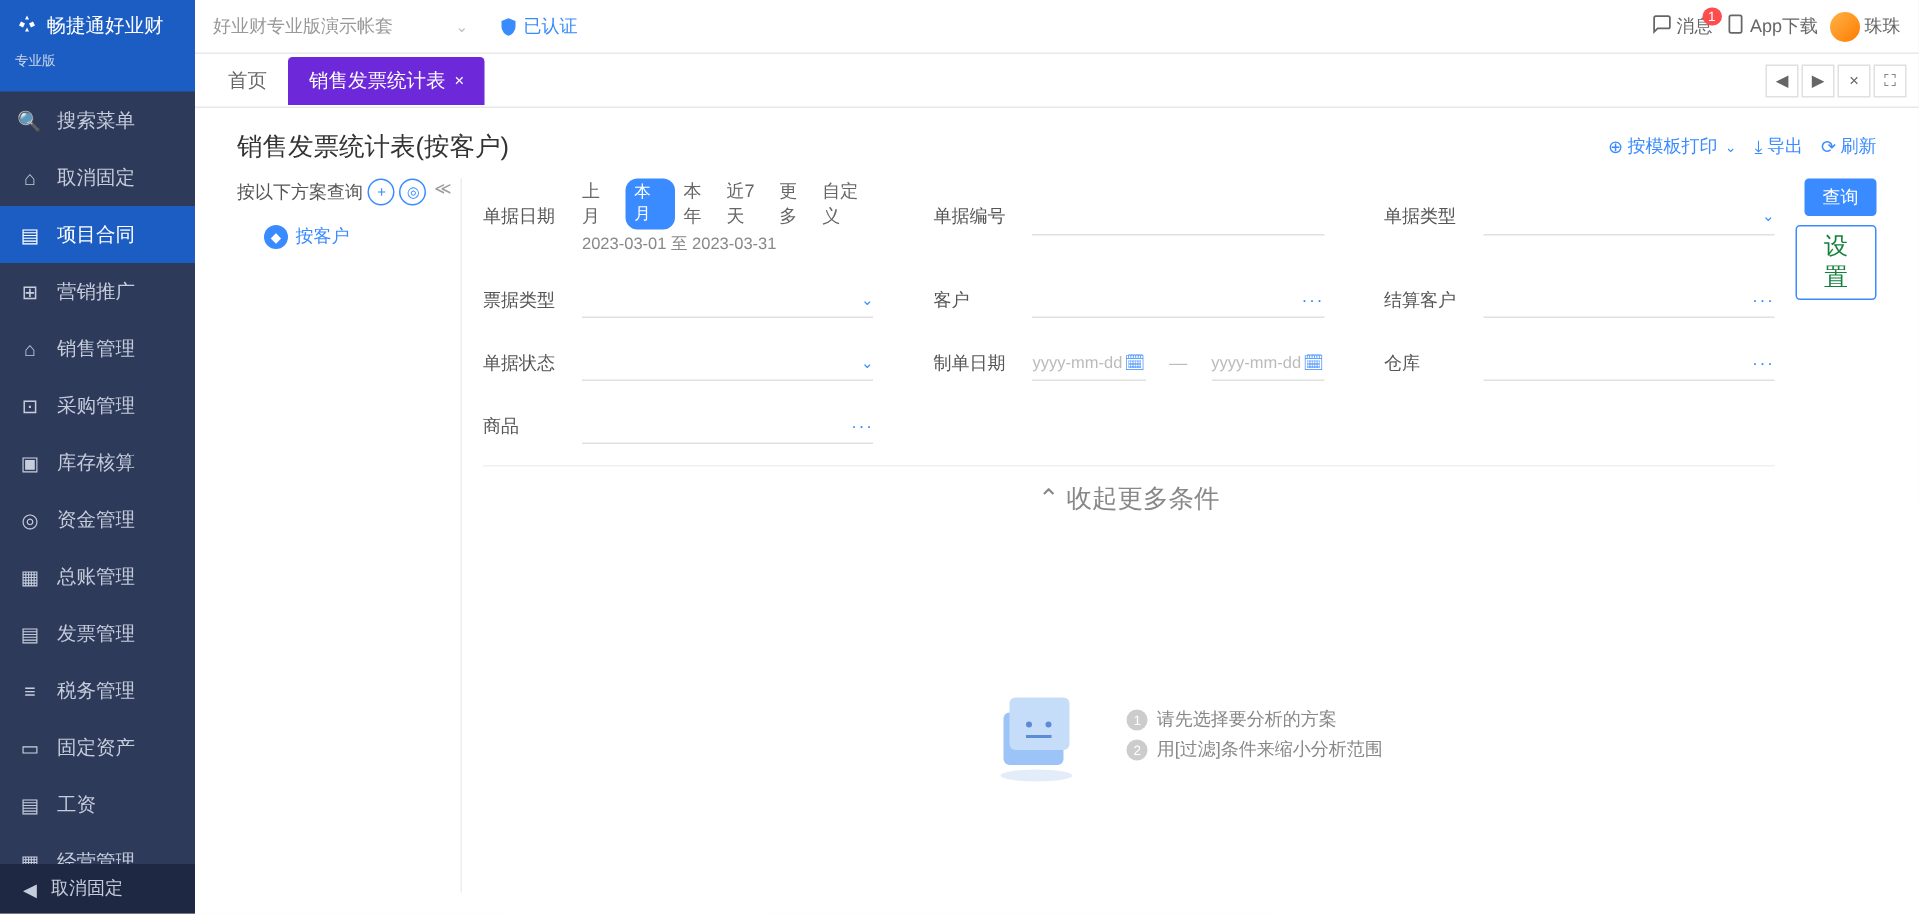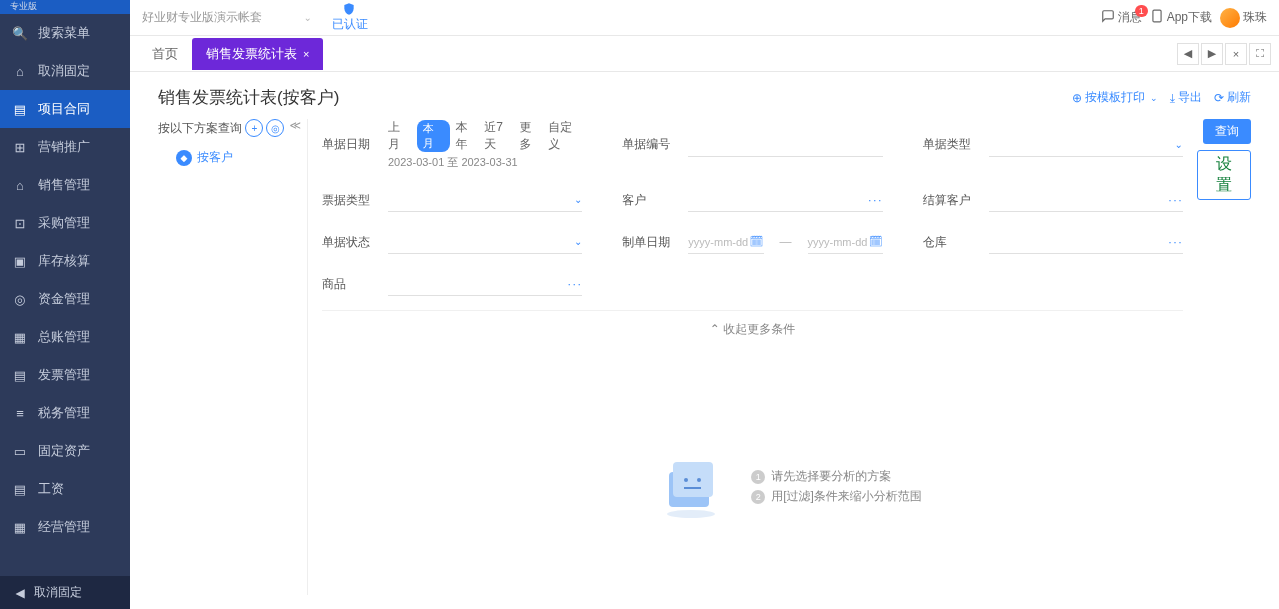--- a/index.html
+++ b/index.html
@@ -1,34 +1,34 @@
 <!DOCTYPE html>
 <html><head>
   <meta charset="utf-8">
   <style>
     * { margin: 0; padding: 0; box-sizing: border-box; font-family: "Microsoft YaHei", -apple-system, sans-serif; }
     body { background: #f5f5f5; width: 1279px; height: 609px; overflow: hidden; }
     .container { display: flex; height: 100%; }
     .sidebar { width: 130px; background: #2d3a5a; color: #fff; display: flex; flex-direction: column; }
     .logo { display: flex; align-items: center; padding: 8px 10px; background: #1b5dc3; font-size: 13px; }
     .logo-icon { width: 16px; height: 16px; margin-right: 5px; display: inline-flex; align-items: center; justify-content: center; }
-    .logo-sub { font-size: 9px; color: #cfd8e8; padding: 0 10px 1px; background: #1b5dc3; }
+    .logo-sub { font-size: 9px; color: #cfd8e8; padding: 0 10px 14px; background: #1b5dc3; }
     .nav-item { display: flex; align-items: center; padding: 10px 12px; font-size: 13px; cursor: pointer; color: #c5ccdb; }
     .nav-item.active { background: #1b5dc3; color: #fff; }
     .nav-icon { width: 16px; height: 16px; margin-right: 10px; display: inline-flex; align-items: center; justify-content: center; }
     .nav-list { flex: 1; overflow-y: auto; }
     .nav-list::-webkit-scrollbar { width: 6px; }
     .nav-list::-webkit-scrollbar-thumb { background: #4a5878; border-radius: 3px; }
     .pin-footer { display: flex; align-items: center; padding: 8px 12px; font-size: 12px; background: #1e2842; cursor: pointer; color: #c5ccdb; }
     .pin-footer .nav-icon { margin-right: 6px; }
     .main { flex: 1; display: flex; flex-direction: column; background: #fff; }
     .topbar { display: flex; align-items: center; height: 36px; border-bottom: 1px solid #e8e8e8; padding: 0 12px; }
     .account-select { font-size: 12px; color: #999; flex: 0 0 170px; display: flex; align-items: center; cursor: pointer; }
     .chevron { margin-left: auto; color: #bbb; font-size: 10px; }
-    .verified { font-size: 12px; color: #3a8bff; display: flex; align-items: center; margin-left: 20px; flex-direction: column; }
+    .verified { font-size: 12px; color: #3a8bff; display: flex; align-items: center; margin-left: 20px; }
     .verified-icon { width: 14px; height: 14px; margin-right: 3px; }
     .topbar-right { margin-left: auto; display: flex; align-items: center; gap: 8px; font-size: 12px; color: #666; }
     .top-item { display: flex; align-items: center; gap: 3px; cursor: pointer; position: relative; }
     .badge { position: absolute; top: -4px; right: -6px; background: #ff4d4f; color: #fff; font-size: 9px; border-radius: 8px; padding: 0 4px; line-height: 12px; }
     .avatar { width: 20px; height: 20px; border-radius: 50%; background: linear-gradient(135deg,#ffb347,#ff7b00); }
     .tabbar { display: flex; align-items: center; height: 36px; border-bottom: 1px solid #e8e8e8; padding: 0 8px; }
     .tab { padding: 7px 14px; font-size: 13px; color: #666; cursor: pointer; border-radius: 3px 3px 0 0; display: flex; align-items: center; }
     .tab.active { background: #6d28d9; color: #fff; }
     .tab-close { margin-left: 6px; font-size: 11px; }
     .tab-ctrl { margin-left: auto; display: flex; gap: 2px; }
@@ -46,42 +46,50 @@
     .collapse-btn { color: #999; cursor: pointer; font-size: 11px; margin-left: 2px; }
     .scheme-item { display: flex; align-items: center; font-size: 12px; color: #3a8bff; padding: 4px 0 4px 18px; cursor: pointer; }
     .scheme-dot { width: 16px; height: 16px; border-radius: 50%; background: #3a8bff; color: #fff; font-size: 9px; display: flex; align-items: center; justify-content: center; margin-right: 5px; }
     .form-area { flex: 1; display: flex; flex-direction: column; }
     .form-grid { display: grid; grid-template-columns: repeat(3, 1fr); gap: 18px 40px; }
     .form-row { display: flex; align-items: center; font-size: 12px; }
     .form-label { width: 56px; text-align: left; color: #555; margin-right: 10px; flex-shrink: 0; }
     .form-control { flex: 1; border-bottom: 1px solid #e0e0e0; height: 24px; display: flex; align-items: center; color: #999; position: relative; }
     .form-control .arrow { margin-left: auto; color: #3a8bff; font-size: 10px; }
     .form-control .dots { margin-left: auto; color: #3a8bff; font-size: 12px; letter-spacing: 1px; }
-    .date-range-top { display: flex; gap: 6px; font-size: 12px; color: #666; align-items: center; }
+    .date-range-top { display: flex; gap: 6px; font-size: 12px; color: #666; }
     .date-opt { cursor: pointer; }
     .date-opt.active { background: #3a8bff; color: #fff; padding: 1px 6px; border-radius: 8px; font-size: 11px; }
     .date-sub { font-size: 11px; color: #888; margin-top: 2px; }
     .date-pair { flex: 1; display: flex; align-items: center; gap: 16px; }
     .date-input { flex: 1; border-bottom: 1px solid #e0e0e0; height: 24px; display: flex; align-items: center; color: #bbb; font-size: 11px; }
     .date-input .cal { margin-left: auto; color: #3a8bff; font-size: 11px; }
-    .collapse-bar { text-align: center; font-size: 12px; color: #888; padding: 10px 0; cursor: pointer; border-top: 1px solid #f0f0f0; margin-top: 14px; }
+    .collapse-bar { text-align: center; font-size: 17px; color: #888; padding: 10px 0; cursor: pointer; border-top: 1px solid #f0f0f0; margin-top: 14px; }
     .action-col { width: 54px; display: flex; flex-direction: column; gap: 6px; align-items: flex-end; }
     .btn-primary { background: #3a8bff; color: #fff; border: none; padding: 4px 12px; font-size: 12px; border-radius: 3px; cursor: pointer; }
     .btn-outline { background: #fff; color: #15803d; border: 1px solid #3a8bff; padding: 3px 12px; font-size: 16px; border-radius: 3px; cursor: pointer; }
     .empty-state { display: flex; align-items: center; justify-content: center; flex: 1; gap: 20px; margin-top: 30px; }
     .empty-img { width: 80px; height: 70px; }
     .empty-text { font-size: 12px; color: #888; }
     .empty-line { display: flex; align-items: center; gap: 6px; margin: 3px 0; }
     .num-circ { width: 14px; height: 14px; border-radius: 50%; background: #ccc; color: #fff; font-size: 9px; display: flex; align-items: center; justify-content: center; }
   </style>
 </head>
 <body>
 
 <div class="container">
   <aside class="sidebar">
+    <div class="logo">
+      <span class="logo-icon">
+        <svg viewBox="0 0 24 24" width="16" height="16" fill="#fff">
+            <path d="M12 2l-2 4h4l-2-4zm-6 6l-2 4 4 2 2-4-4-2zm12 0l-4 2 2 4 4-2-2-4zm-6 6l-2 4h4l-2-4z"></path>
+          </svg>
+      </span>
+      <span>畅捷通好业财</span>
+    </div>
     <div class="logo-sub">专业版</div>
     <div class="nav-list" id="nav-list">
         <div class="nav-item">
           <span class="nav-icon">🔍</span>
           <span>搜索菜单</span>
         </div>
         <div class="nav-item">
           <span class="nav-icon">⌂</span>
           <span>取消固定</span>
         </div>

